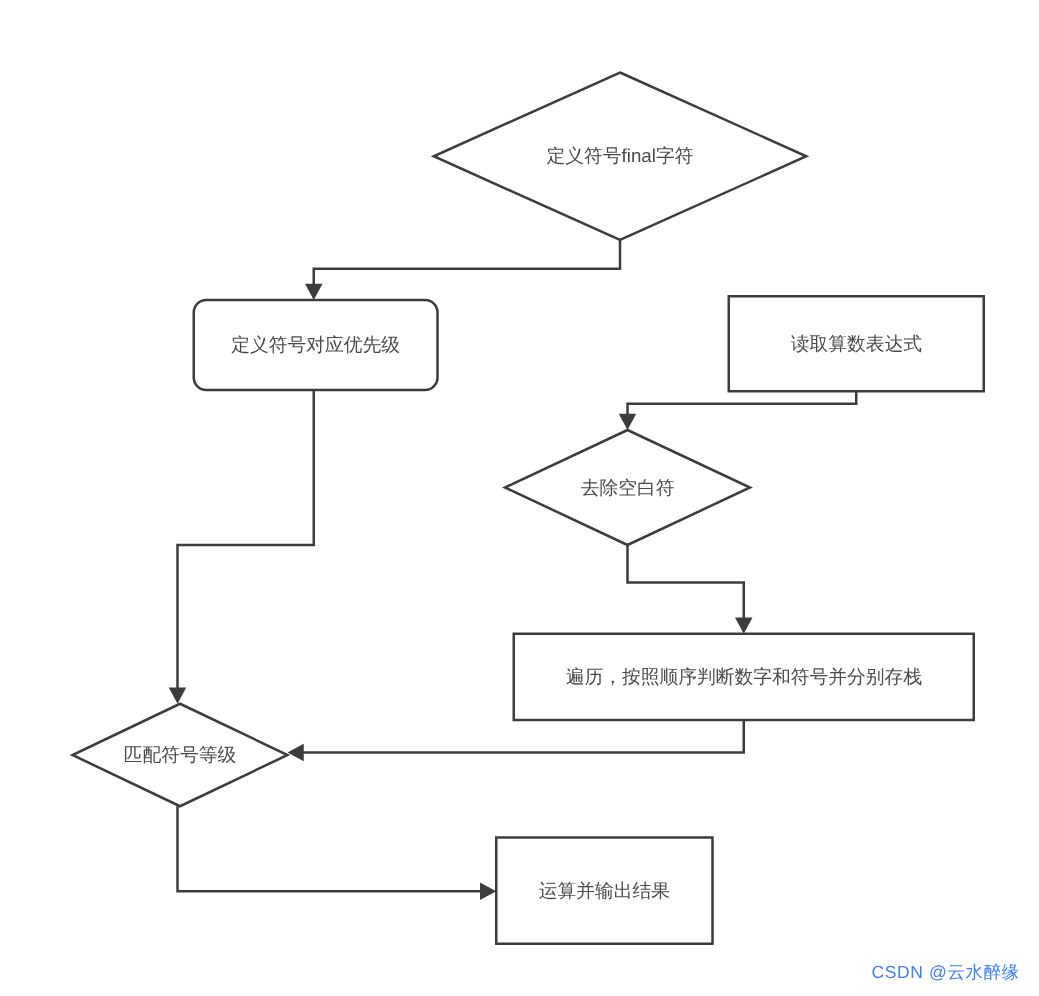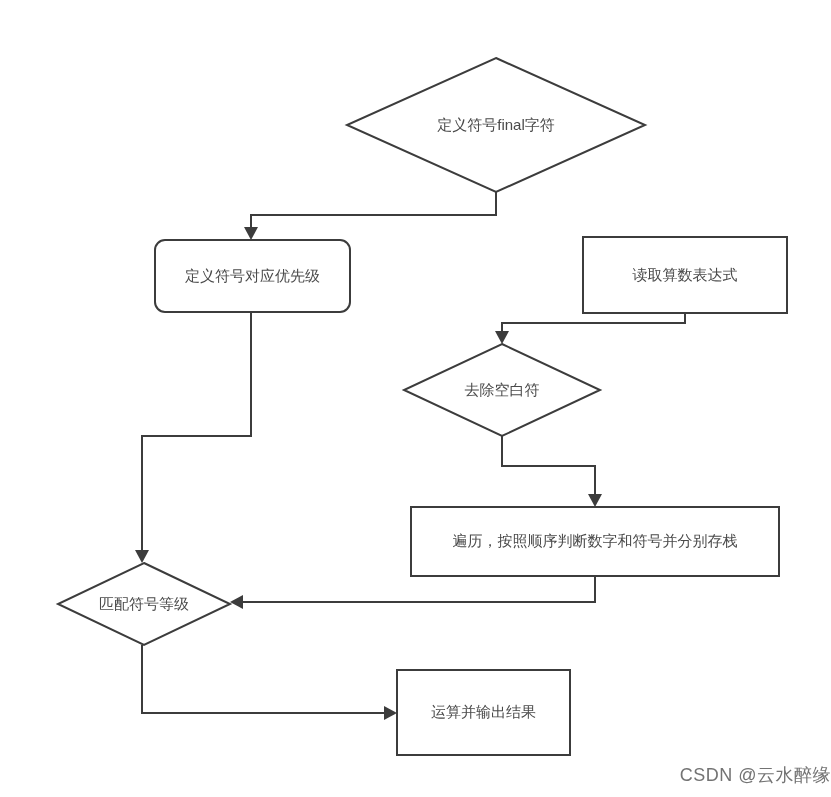--- a/index.html
+++ b/index.html
@@ -50,25 +50,25 @@
     stroke-width: 2;
     stroke-linejoin: miter;
     stroke-linecap: butt;
   }
   .edge-head {
     fill: #3c3c3c;
     stroke: none;
   }
   .watermark {
     position: absolute;
-    right: 0;
+    right: 15px;
     bottom: 10px;
     font-family: "Liberation Sans", "DejaVu Sans", sans-serif;
-    font-size: 18px;
-    color: #737373;
+    font-size: 14px;
+    color: #3b82f6;
     letter-spacing: 0.5px;
     user-select: none;
   }
 </style>
 </head>
 <body>
 
 <div id="flow-root">
   <svg id="flow-svg" viewBox="0 0 831 797">
     <g id="edges-layer">

